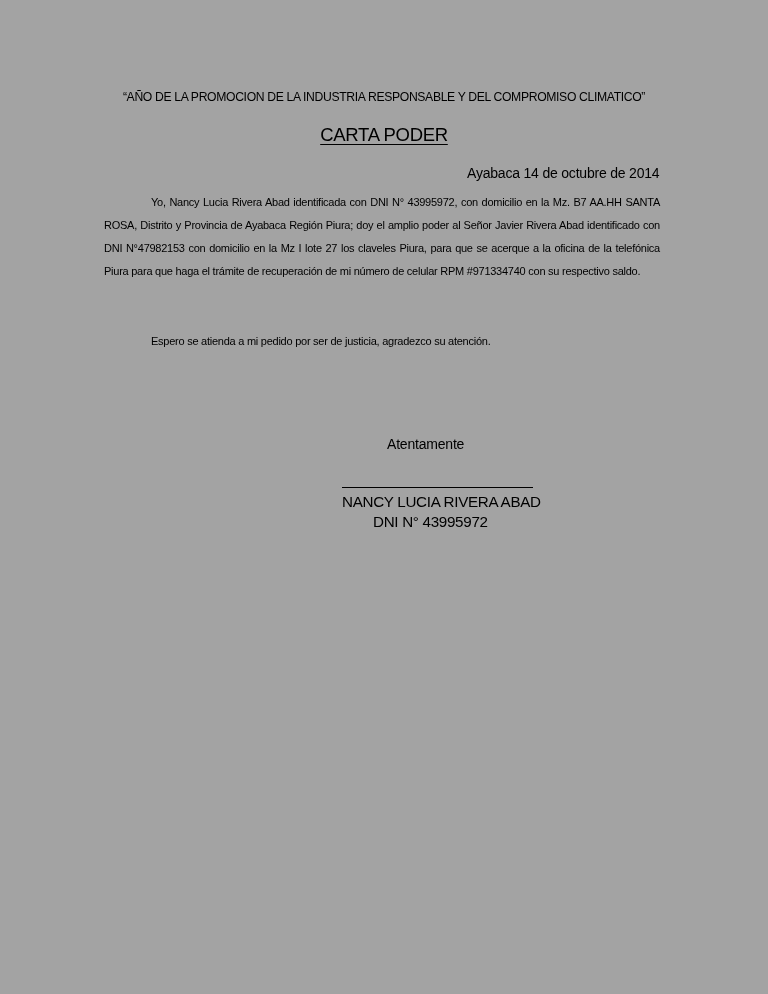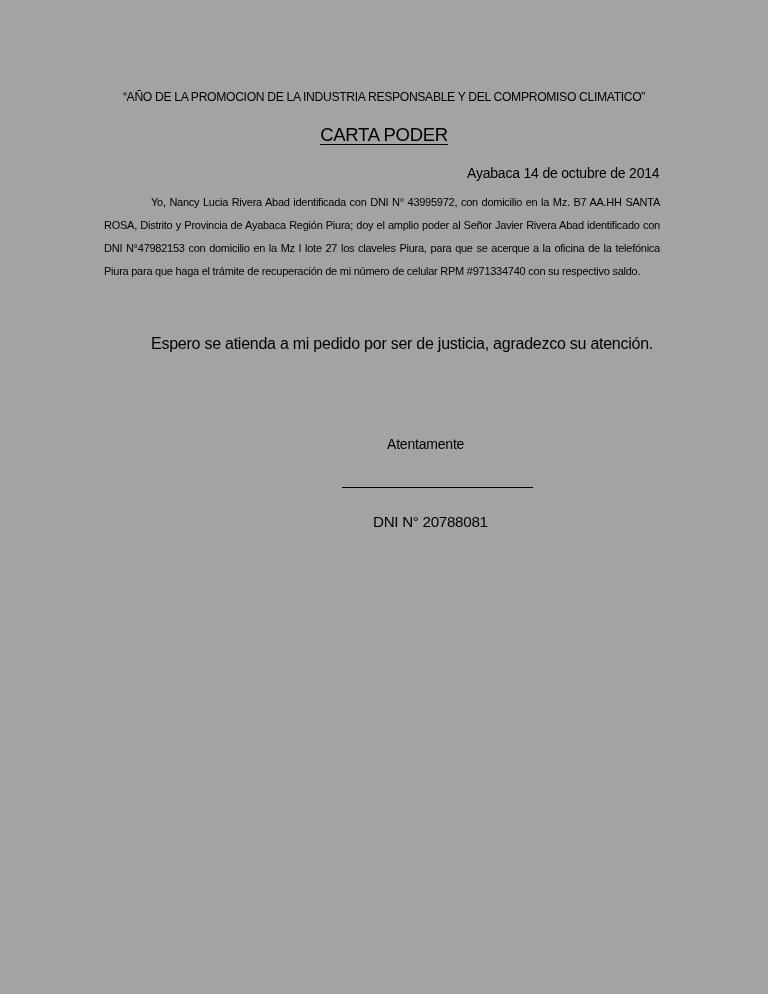--- a/index.html
+++ b/index.html
@@ -67,21 +67,21 @@
       margin: 0;
     }
     .body-paragraph .indent {
       display: inline-block;
       width: 47px;
     }
     .closing-paragraph {
       position: absolute;
       left: 151px;
       top: 335px;
-      font-size: 16px;
+      font-size: 11px;
       letter-spacing: -0.25px;
       white-space: nowrap;
       margin: 0;
     }
     .valediction {
       position: absolute;
       left: 387px;
       top: 436px;
       font-size: 14px;
       letter-spacing: -0.2px;
@@ -125,15 +125,16 @@
   <div class="date">Ayabaca 14 de octubre de 2014</div>
 
   <p class="body-paragraph"><span class="indent"></span><span>Yo, Nancy Lucia Rivera Abad identificada con DNI N° 43995972, con domicilio en la Mz. B7 AA.HH SANTA ROSA, Distrito y Provincia de Ayabaca Región Piura; doy el amplio poder al Señor Javier Rivera Abad identificado con DNI N°47982153 con domicilio en la Mz I lote 27 los claveles Piura, para que se acerque a la oficina de la telefónica Piura para que haga el trámite de recuperación de mi número de celular RPM #971334740 con su respectivo saldo.</span></p>
 
   <p class="closing-paragraph">Espero se atienda a mi pedido por ser de justicia, agradezco su atención.</p>
 
   <div class="valediction">Atentamente</div>
 
   <div class="signature-line"></div>
 
+  <div class="signer-name">NANCY LUCIA RIVERA ABAD</div>
 
-  <div class="signer-dni">DNI N° 20788081</div>
+  <div class="signer-dni">DNI N° 43995972</div>
 </div>
 
 </body></html>

